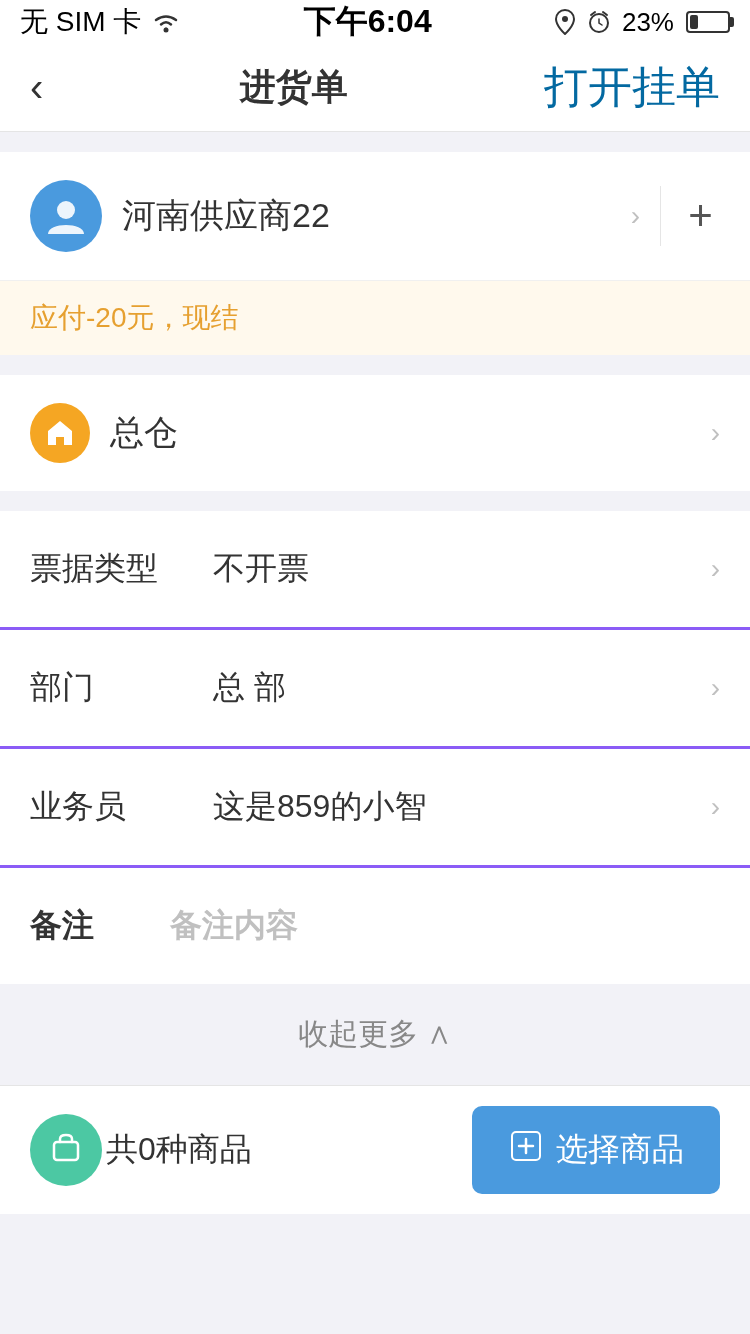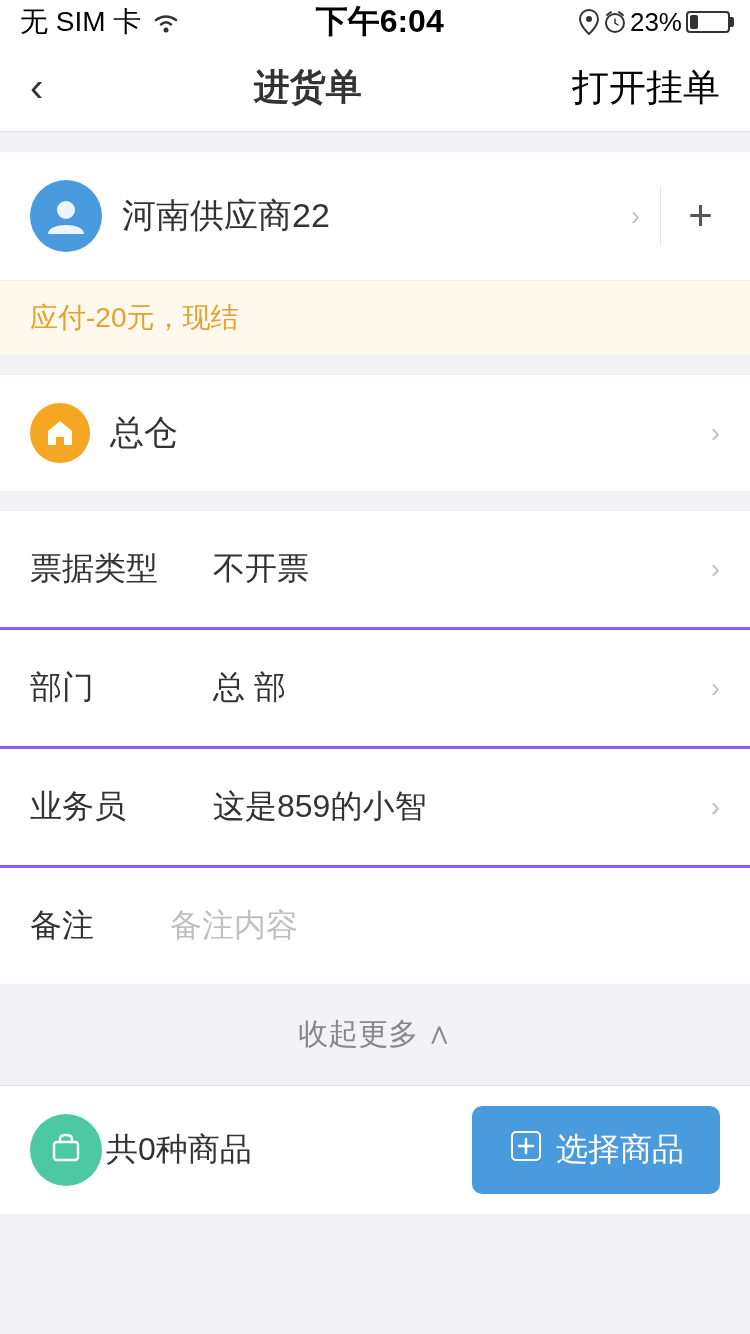--- a/index.html
+++ b/index.html
@@ -19,40 +19,40 @@
       display: flex;
       align-items: center;
       justify-content: space-between;
       padding: 0 20px;
       font-size: 28px;
       font-weight: 500;
       text-align: center;
     }
     .status-left { display: flex; align-items: center; gap: 10px; }
     .status-center { font-size: 32px; font-weight: 600; }
-    .status-right { display: flex; align-items: center; gap: 4px; font-size: 26px; }
+    .status-right { display: flex; align-items: center; gap: 12px; font-size: 26px; }
     .battery-icon {
       width: 44px; height: 22px; border: 2px solid #333; border-radius: 4px; position: relative; display: inline-flex; align-items: center; padding: 2px;
     }
     .battery-icon::after { content:''; position:absolute; right:-6px; top:50%; transform:translateY(-50%); width:4px; height:10px; background:#333; border-radius:0 2px 2px 0; }
     .battery-fill { height: 100%; width: 23%; background: #333; border-radius: 2px; }
 
     
     .nav-bar {
       height: 88px;
       background: #fff;
       display: flex;
       align-items: center;
       justify-content: space-between;
       padding: 0 30px;
       border-bottom: 1px solid #e5e5e5;
     }
     .nav-back { font-size: 40px; color: #333; cursor: pointer; }
     .nav-title { font-size: 36px; font-weight: 600; color: #333; }
-    .nav-action { font-size: 37px; color: #000000; cursor: pointer; }
+    .nav-action { font-size: 44px; color: #0369a1; cursor: pointer; }
 
     
     .section-gap { height: 20px; background: #f2f2f7; }
 
     
     .card-section {
       background: #fff;
       margin: 0;
     }
 
@@ -97,21 +97,21 @@
 
     
     .form-section { background: #fff; }
     .form-row {
       display: flex;
       align-items: center;
       padding: 36px 30px;
       border-bottom: 3px solid #8b5cf6;
       min-height: 100px;
     }
-    .form-row:last-child { border-bottom: none; }
+    .form-row:last-child { border-bottom: none; font-weight: bold; }
     .form-label {
       width: 140px;
       font-size: 32px;
       color: #333;
       flex-shrink: 0;
     }
     .form-value {
       flex: 1;
       font-size: 32px;
       color: #333;

